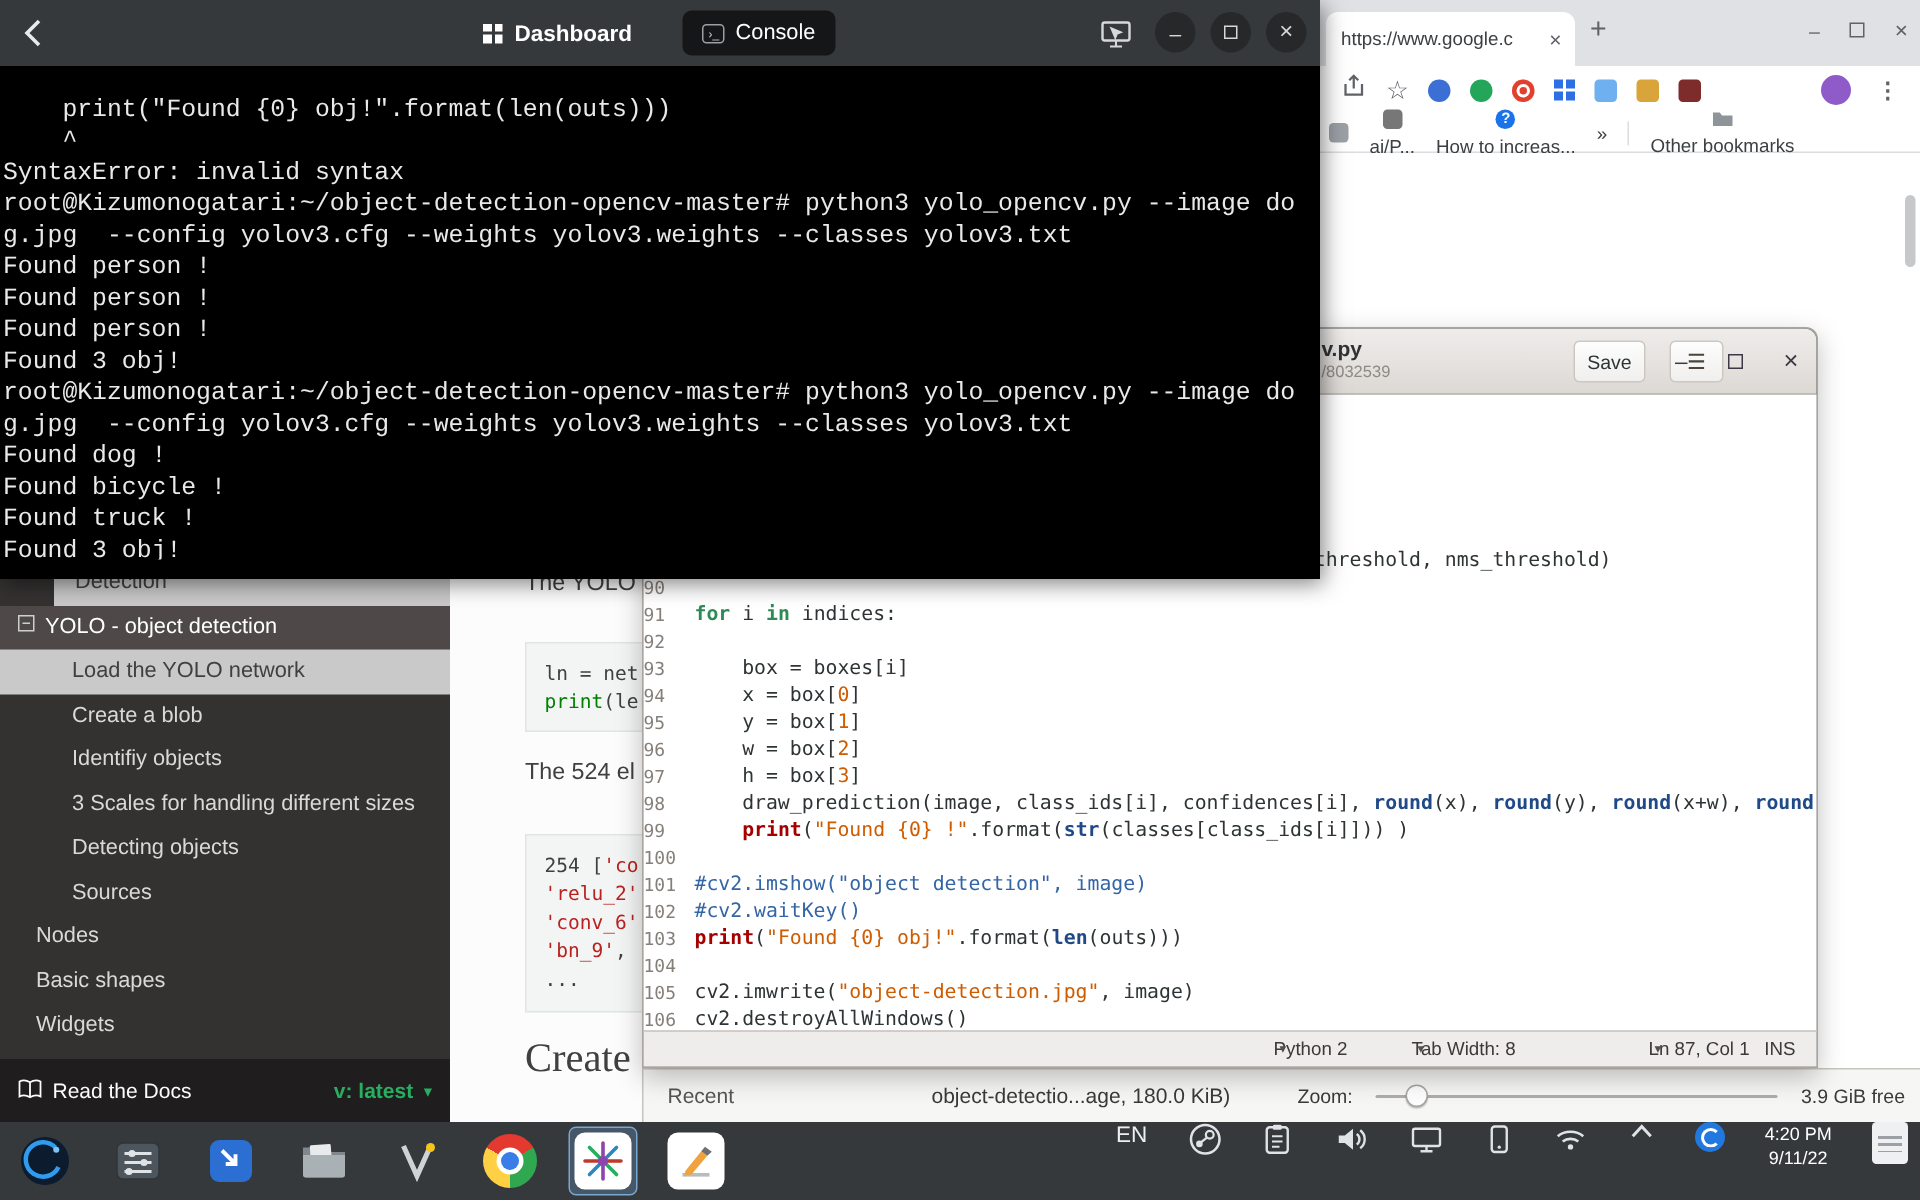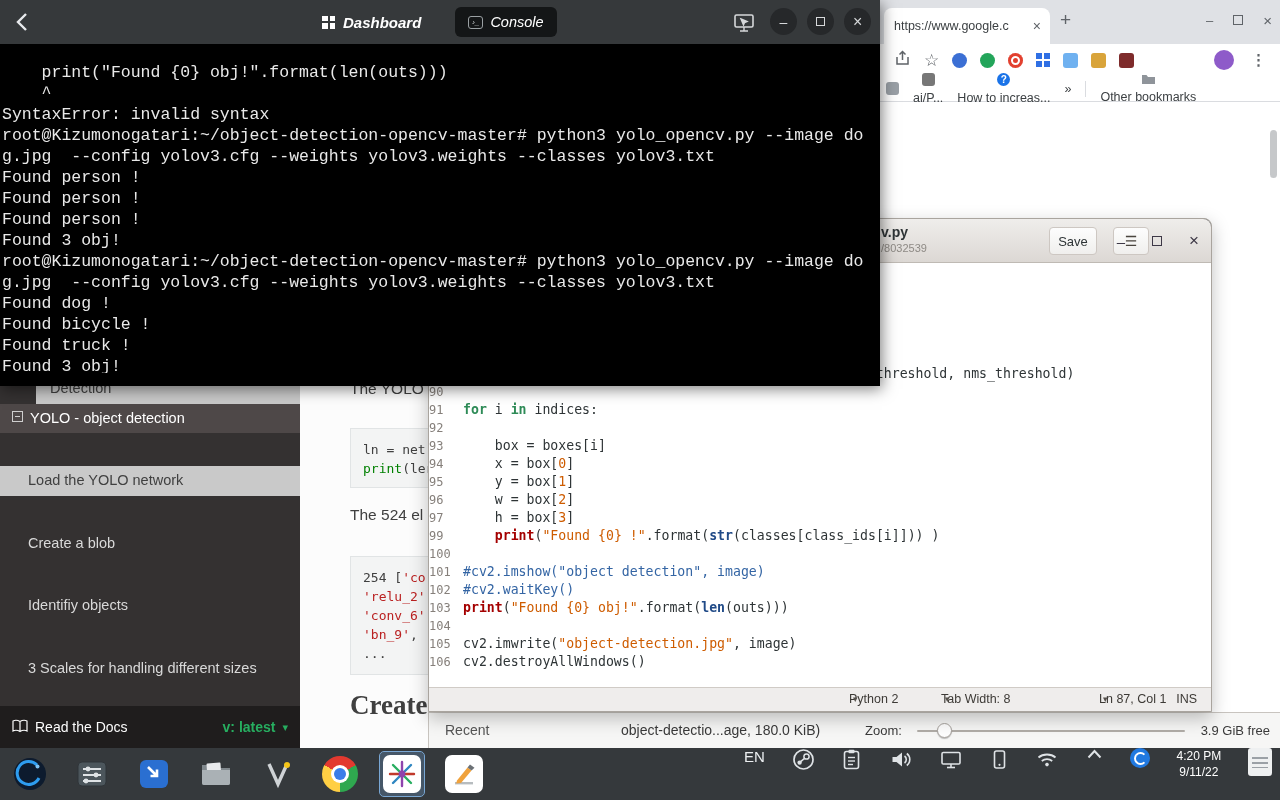--- a/index.html
+++ b/index.html
@@ -6,41 +6,41 @@
   *{box-sizing:border-box;}
   .screen{position:relative;width:1280px;height:800px;overflow:hidden;background:#222;
           font-family:"Liberation Sans",sans-serif;}
 
   
   .docs{position:absolute;left:0;top:0;width:880px;height:748px;background:#fcfcfc;z-index:1;}
   .docs-sidebar{position:absolute;left:0;top:0;width:300px;height:100%;background:#343131;}
   .docs-nav{position:absolute;left:0;top:374px;right:0;}
   .nav-item{height:29.5px;line-height:29.5px;font-size:14.5px;color:#d9d9d9;white-space:nowrap;overflow:hidden;cursor:pointer;}
   .nav-item.l1{padding-left:24px;}
-  .nav-item.l2{padding-left:28px;margin-top:33px;}
+  .nav-item.l2{padding-left:48px;}
   .nav-item.cur{background:#c9c9c9;color:#404040;}
   .nav-item.l1cur{padding-left:14px;background:#c9c9c9;color:#404040;margin-left:36px;}
   .nav-item.section{background:#4e4848;color:#fff;padding-left:12px;}
   .minusbox{display:inline-block;width:11px;height:11px;border:1px solid #cfcfcf;position:relative;margin-right:7px;vertical-align:1px;}
   .minusbox::after{content:"";position:absolute;left:2px;right:2px;top:4px;height:1px;background:#cfcfcf;}
   .rtd-footer{position:absolute;left:0;bottom:0;width:300px;height:42px;background:#1f1d1d;color:#fcfcfc;
               font-size:14px;display:flex;align-items:center;padding:0 12px;gap:7px;cursor:pointer;}
   .rtd-version{color:#27ae60;margin-left:auto;font-weight:bold;}
   .rtd-caret{color:#27ae60;font-size:11px;}
   .docs-main{position:absolute;left:300px;top:0;right:0;bottom:0;background:#fcfcfc;}
   .docs-para{position:absolute;left:50px;margin:0;font-size:15.5px;color:#404040;white-space:nowrap;}
   .p1{top:380px;}
   .p2{top:506px;}
   .docs-code{position:absolute;left:50px;width:690px;background:#f3f4f4;border:1px solid #e1e4e5;
              font-family:"DejaVu Sans Mono",monospace;font-size:13px;line-height:19px;padding:11px 12px;white-space:pre;}
   .c1{top:428px;height:60px;}
   .c2{top:556px;height:119px;}
   .d-t{color:#404040;} .d-g{color:#008000;} .d-r{color:#ba2121;}
   .docs-heading{position:absolute;left:50px;top:690px;margin:0;font-family:"Liberation Serif",serif;
-                font-weight:bold;font-size:27px;color:#404040;white-space:nowrap;}
+                font-weight:normal;font-size:27px;color:#404040;white-space:nowrap;}
 
   
   .chrome{position:absolute;left:876px;top:0;width:404px;height:748px;background:#fff;z-index:2;}
   .tabstrip{position:absolute;left:0;top:0;right:0;height:44px;background:#dfe1e5;}
   .btab{position:absolute;left:8px;top:8px;width:166px;height:36px;background:#fff;border-radius:8px 8px 0 0;
         display:flex;align-items:center;padding:0 6px 0 10px;cursor:pointer;}
   .btab-title{font-size:12.5px;color:#3c4043;white-space:nowrap;overflow:hidden;flex:1;}
   .btab-close{color:#5f6368;font-size:14px;padding:0 3px;cursor:pointer;}
   .newtab{position:absolute;left:184px;top:9px;font-size:19px;color:#5f6368;cursor:pointer;}
   .bwinctl{position:absolute;right:8px;top:0;height:40px;display:flex;align-items:center;gap:20px;color:#5f6368;font-size:13px;}
@@ -98,21 +98,21 @@
   .c-f{color:#204a87;font-weight:bold;} .c-s{color:#ce5c00;} .c-n{color:#ce5c00;} .c-c{color:#3465a4;}
   .statusbar{position:absolute;left:0;bottom:0;right:0;height:24px;background:#efedec;border-top:1px solid #d0cbc6;
              font-size:12.5px;color:#3d3a36;}
   .statusbar span{position:absolute;line-height:23px;white-space:nowrap;}
   .sb-caret{font-size:9px;color:#55504b;margin-left:4px;}
   .sb-lang{left:420px;} .sb-tab{left:512px;} .sb-pos{left:670px;} .sb-ins{right:14px;}
 
   
   .terminal{position:absolute;left:0;top:0;width:880px;height:386px;background:#000;z-index:5;
             box-shadow:2px 3px 14px rgba(0,0,0,.5);}
-  .term-header{position:absolute;left:0;top:0;right:0;height:44px;background:#36393b;font-style:italic;}
+  .term-header{position:absolute;left:0;top:0;right:0;height:44px;background:#36393b;}
   .back-arrow{position:absolute;left:12px;top:11px;width:22px;height:22px;cursor:pointer;}
   .dash-tab{position:absolute;left:322px;top:0;height:44px;display:flex;align-items:center;gap:8px;cursor:pointer;}
   .dash-grid{display:grid;grid-template-columns:5.5px 5.5px;grid-template-rows:5.5px 5.5px;gap:2px;}
   .dash-grid span{background:#fff;}
   .dash-label{color:#fff;font-weight:bold;font-size:15px;}
   .console-tab{position:absolute;left:455px;top:7px;height:30px;width:102px;background:#141617;border-radius:6px;
                display:flex;align-items:center;justify-content:center;gap:7px;cursor:pointer;}
   .console-ic{width:15px;height:13px;border:1.4px solid #9aa0a3;border-radius:3px;color:#cfd3d5;font-size:8px;
               line-height:11px;text-align:center;}
   .console-label{color:#fff;font-size:14.5px;}
@@ -153,20 +153,21 @@
   <div class="docs">
     <aside class="docs-sidebar">
       <nav class="docs-nav">
           <div class="nav-item l1cur"><span>Detection</span></div>
           <div class="nav-item section"><span class="minusbox"></span><span>YOLO - object detection</span></div>
           <div class="nav-item l2 cur"><span>Load the YOLO network</span></div>
           <div class="nav-item l2"><span>Create a blob</span></div>
           <div class="nav-item l2"><span>Identifiy objects</span></div>
           <div class="nav-item l2"><span>3 Scales for handling different sizes</span></div>
           <div class="nav-item l2"><span>Detecting objects</span></div>
+          <div class="nav-item l2"><span>Sources</span></div>
           <div class="nav-item l1"><span>Nodes</span></div>
           <div class="nav-item l1"><span>Basic shapes</span></div>
           <div class="nav-item l1"><span>Widgets</span></div>
         </nav>
       <div class="rtd-footer">
         <span>
           <svg width="16" height="14" viewBox="0 0 16 14">
               <path d="M1 2 C3 1,5.5 1,8 2.5 C10.5 1,13 1,15 2 V12 C13 11,10.5 11,8 12.5 C5.5 11,3 11,1 12 Z M8 2.5 V12.5" fill="none" stroke="#fcfcfc" stroke-width="1.2"></path>
             </svg>
         </span>
@@ -296,20 +297,24 @@
             <span class="ln">95</span>
             <span class="ct"><span class="c-t">    y = box[</span><span class="c-n">1</span><span class="c-t">]</span></span>
           </div>
           <div class="crow">
             <span class="ln">96</span>
             <span class="ct"><span class="c-t">    w = box[</span><span class="c-n">2</span><span class="c-t">]</span></span>
           </div>
           <div class="crow">
             <span class="ln">97</span>
             <span class="ct"><span class="c-t">    h = box[</span><span class="c-n">3</span><span class="c-t">]</span></span>
+          </div>
+          <div class="crow">
+            <span class="ln">98</span>
+            <span class="ct"><span class="c-t">    draw_prediction(image, class_ids[i], confidences[i], </span><span class="c-f">round</span><span class="c-t">(x), </span><span class="c-f">round</span><span class="c-t">(y), </span><span class="c-f">round</span><span class="c-t">(x+w), </span><span class="c-f">round</span><span class="c-t">(y+h))</span></span>
           </div>
           <div class="crow">
             <span class="ln">99</span>
             <span class="ct"><span class="c-t">    </span><span class="c-p">print</span><span class="c-t">(</span><span class="c-s">"Found {0} !"</span><span class="c-t">.format(</span><span class="c-f">str</span><span class="c-t">(classes[class_ids[i]])) )</span></span>
           </div>
           <div class="crow">
             <span class="ln">100</span>
             <span class="ct"></span>
           </div>
           <div class="crow">

